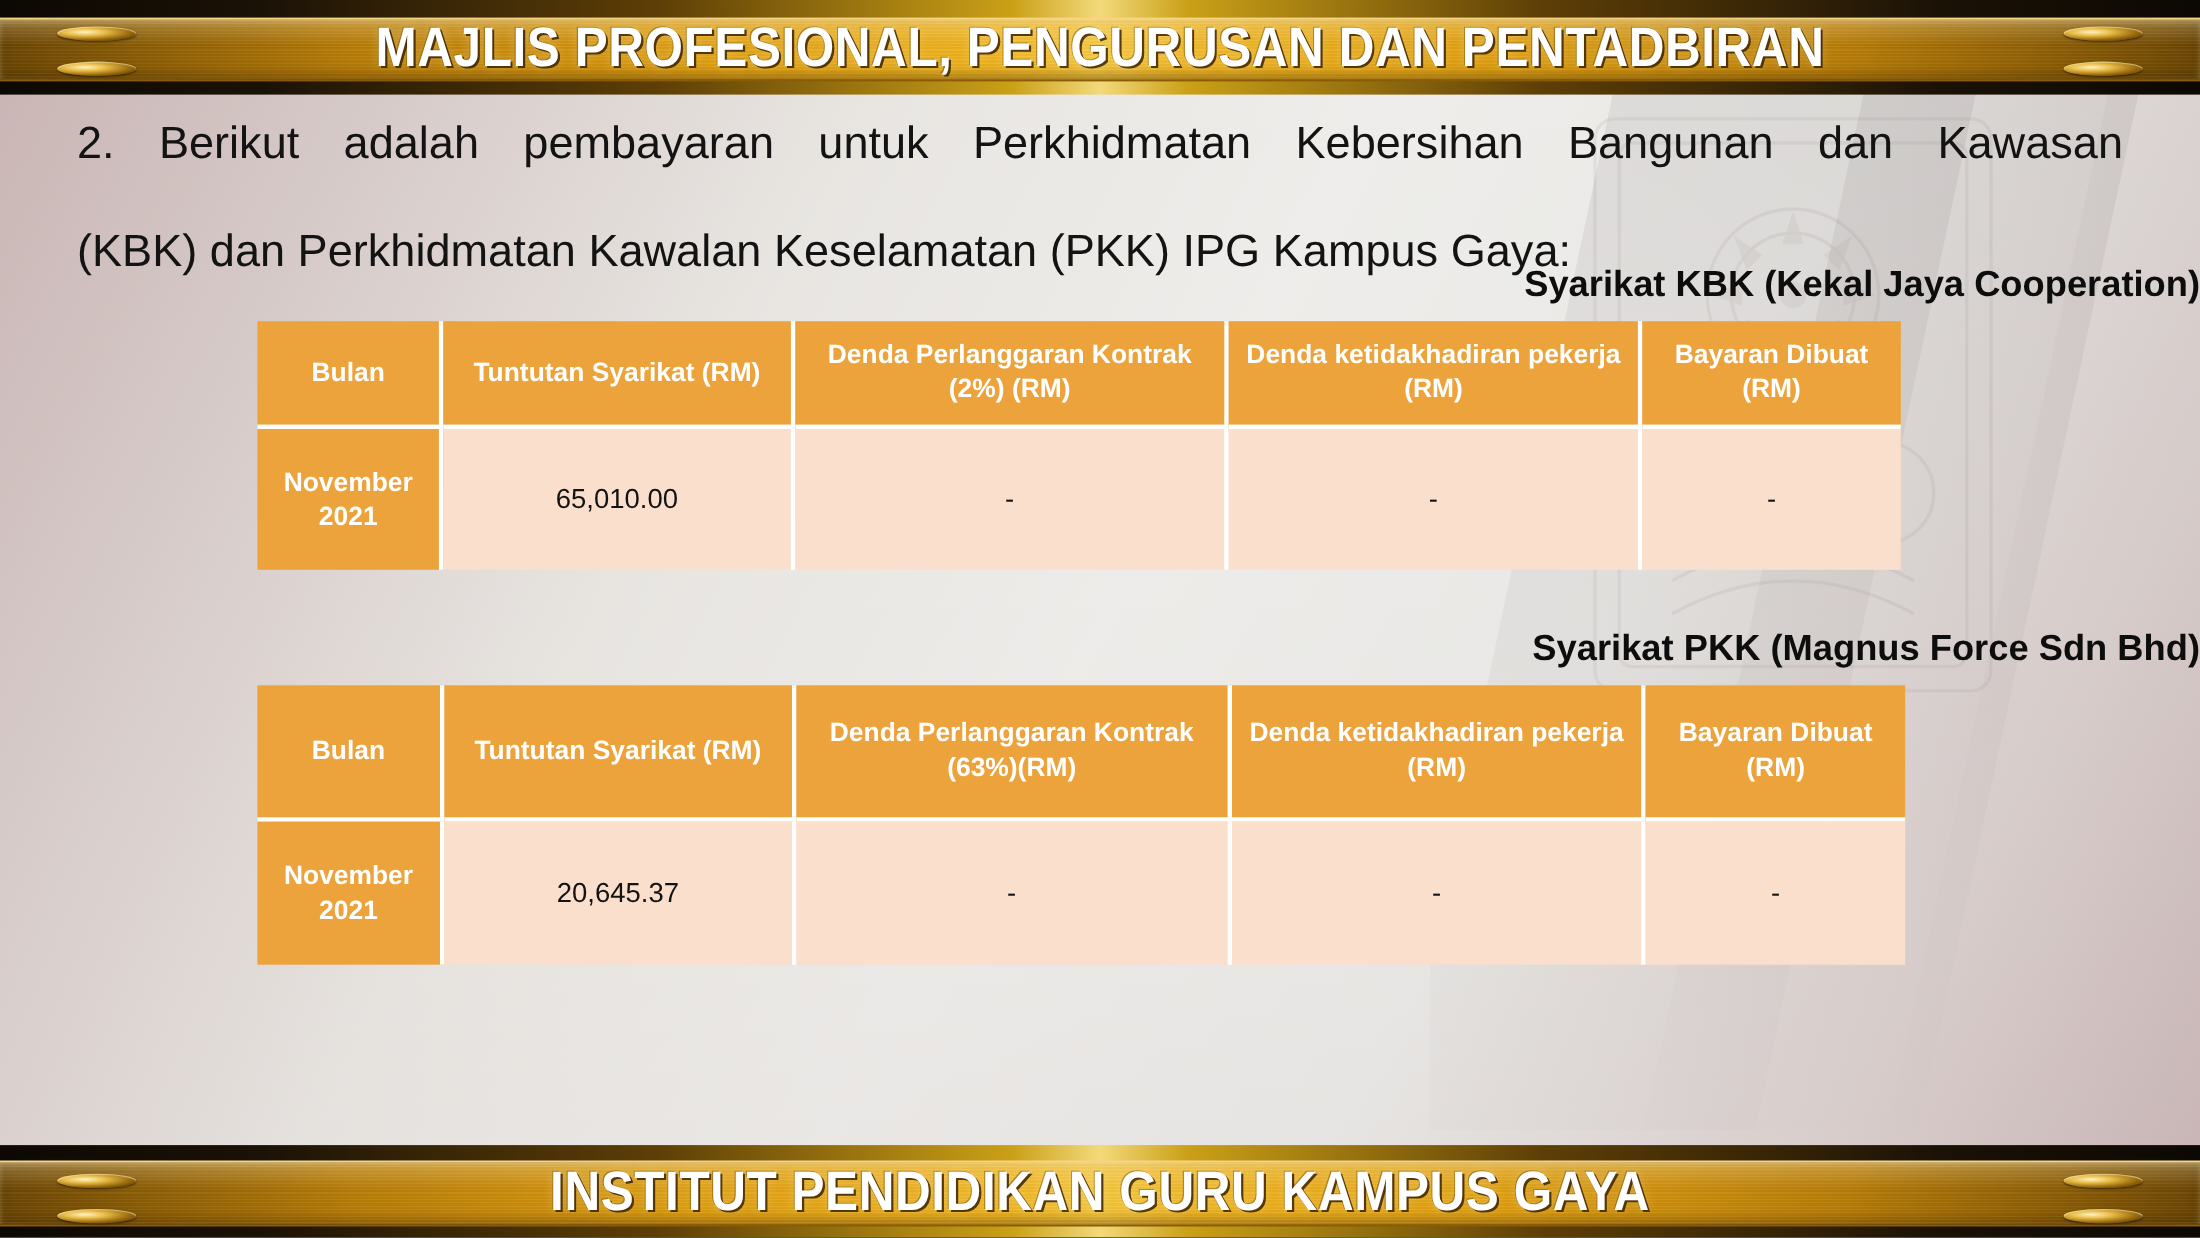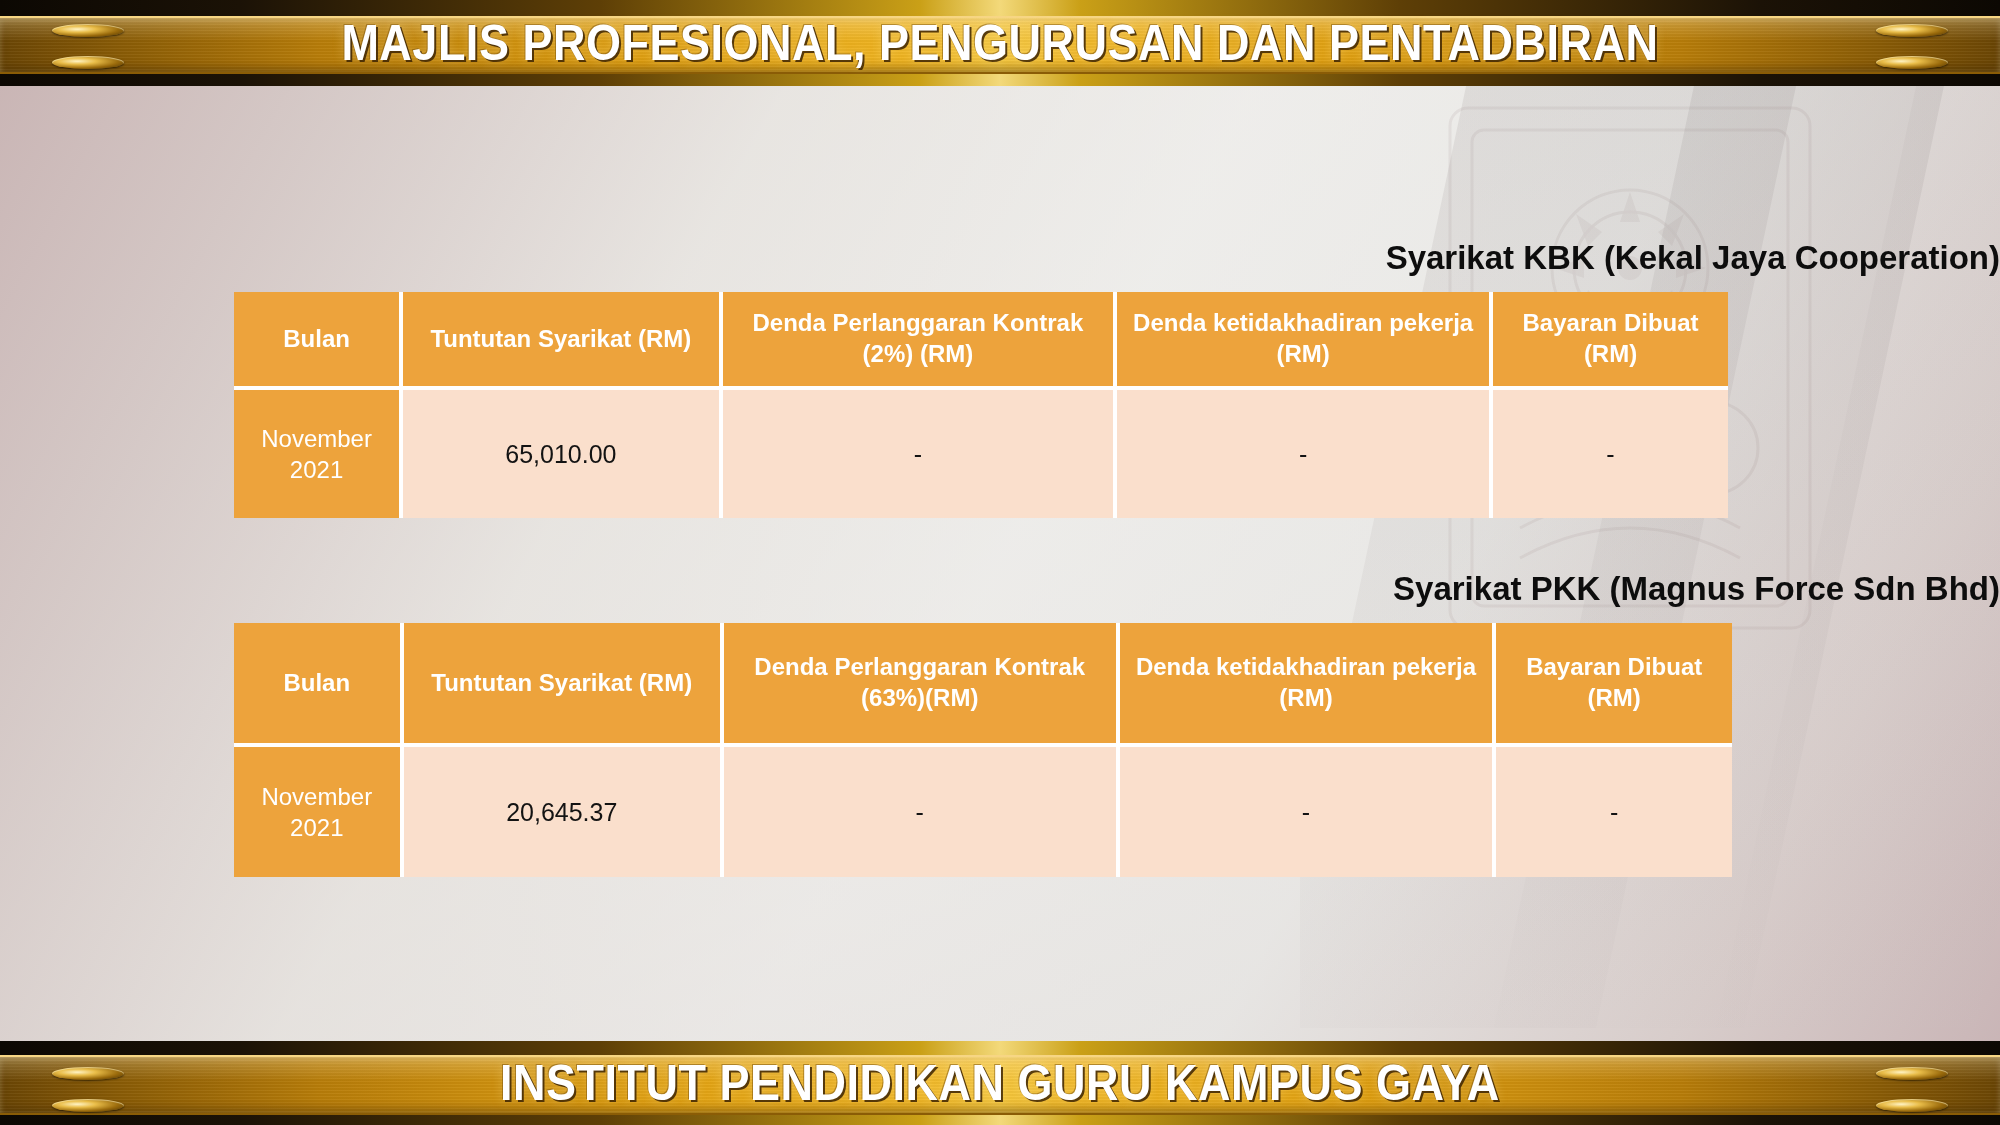--- a/index.html
+++ b/index.html
@@ -223,21 +223,21 @@
     line-height: 1.28;
     height: 84px;
     padding: 6px 10px;
   }
   #table-kbk thead th { height: 82px; }
   #table-pkk thead th { height: 108px; }
 
   table.data-table td.month-cell {
     background: #eda33c;
     color: #ffffff;
-    font-weight: normal;
+    font-weight: bold;
     font-size: 24px;
     line-height: 1.3;
     padding: 6px 8px;
   }
   table.data-table td.value-cell {
     background: #fadfcc;
     color: #131313;
     font-size: 25px;
     font-weight: normal;
     padding: 24px 10px;
@@ -293,20 +293,24 @@
       <div class="plate-streak"></div>
       <div class="plate-shine"></div>
     </div>
     <div class="rivet tl"></div>
     <div class="rivet bl"></div>
     <div class="rivet tr"></div>
     <div class="rivet br"></div>
     <div class="banner-title">MAJLIS PROFESIONAL, PENGURUSAN DAN PENTADBIRAN</div>
   </div>
 
+  <div class="body-text">
+    <span class="line1">2. Berikut adalah pembayaran untuk Perkhidmatan Kebersihan Bangunan dan Kawasan</span>
+    <span class="line2">(KBK) dan Perkhidmatan Kawalan Keselamatan (PKK) IPG Kampus Gaya:</span>
+  </div>
 
   <div class="tbl-title" id="kbk-title">Syarikat KBK (Kekal Jaya Cooperation)</div>
   <table class="data-table" id="table-kbk">
     <colgroup>
       <col class="col-bulan">
         <col class="col-tuntut">
         <col class="col-denda">
         <col class="col-ketidak">
         <col class="col-bayaran">
     </colgroup>

